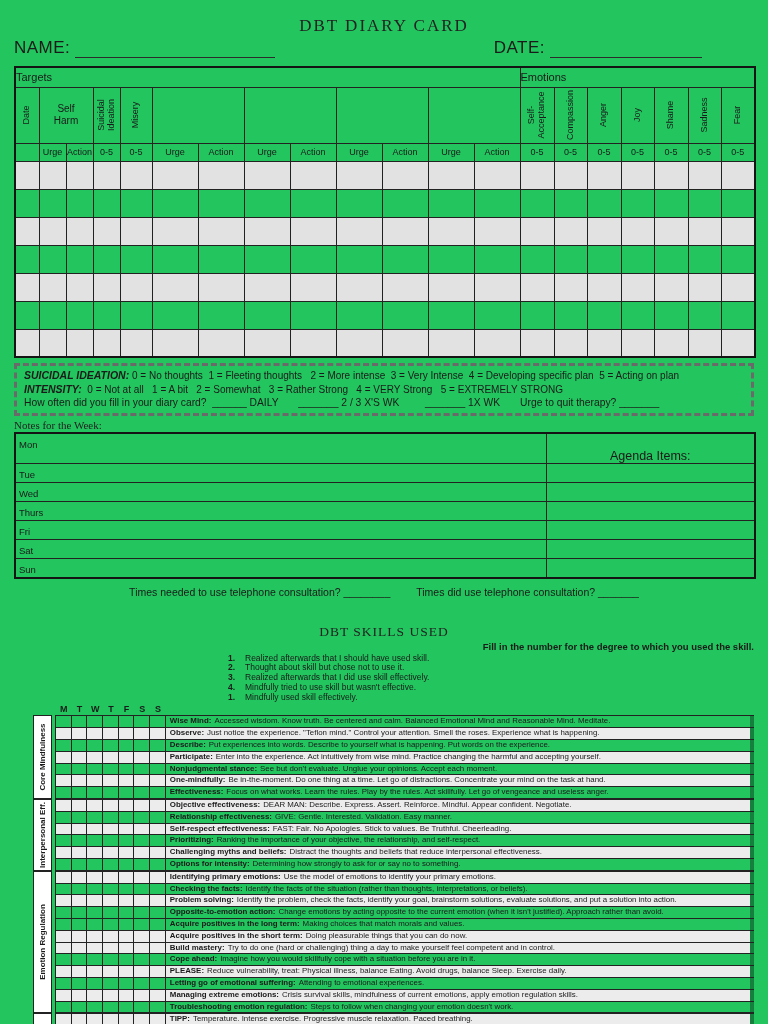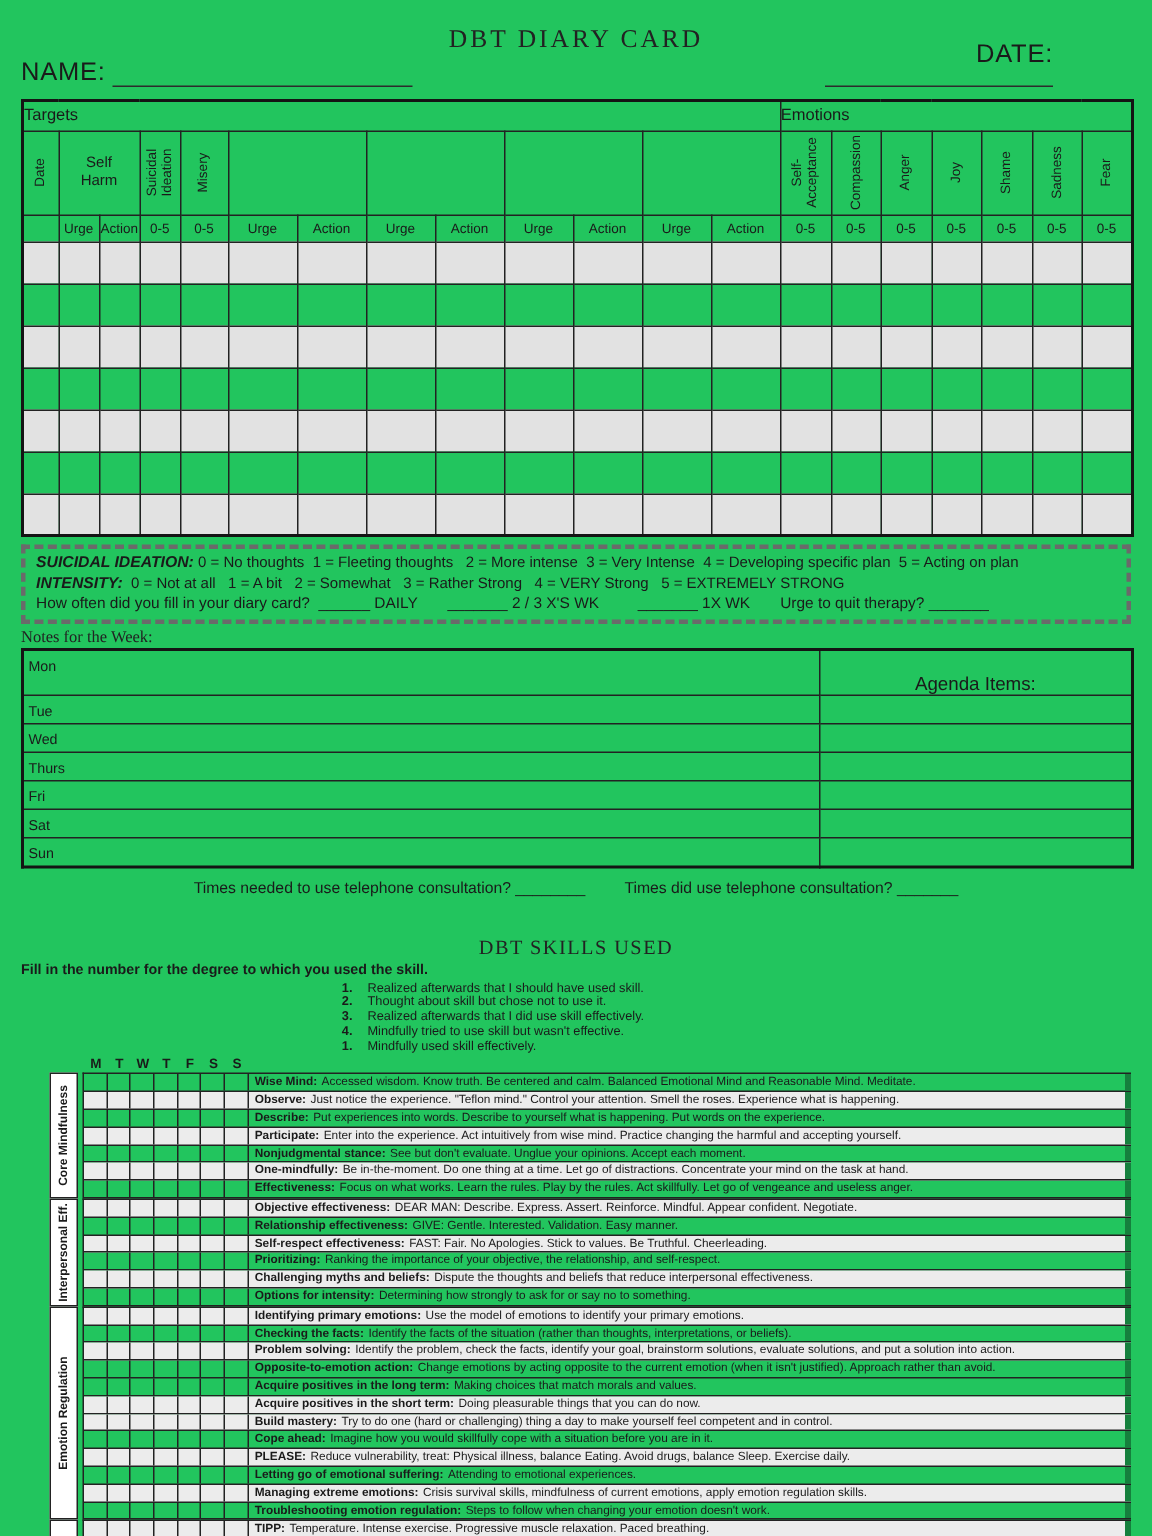--- a/index.html
+++ b/index.html
@@ -5,21 +5,21 @@
   html,body{margin:0;padding:0;background:#ffffff;}
   body{width:768px;height:1024px;overflow:hidden;font-family:"Liberation Sans",sans-serif;color:#1a1a1a;}
   .page{width:768px;height:1024px;box-sizing:border-box;padding:16px 14px 0 14px;background:#22c55e;position:relative;}
   .serif{font-family:"Liberation Serif",serif;}
 
   
   .doc-title{text-align:center;font-family:"Liberation Serif",serif;font-size:17px;letter-spacing:2px;color:#222;}
   .name-row{display:flex;align-items:flex-end;margin-top:6px;height:16px;font-size:17px;letter-spacing:.5px;}
   .blank{display:inline-block;border-bottom:1.6px solid #2c2c2c;height:11px;margin-left:5px;}
   .name-blank{width:200px;}
-  .date-grp{margin-left:auto;margin-right:52px;display:flex;align-items:flex-end;flex-direction:column;}
+  .date-grp{margin-left:auto;margin-right:52px;display:flex;align-items:flex-end;}
   .date-blank{width:152px;}
 
   
   table.ttable{width:740px;table-layout:fixed;border-collapse:collapse;margin-top:8px;border:2px solid #141414;}
   table.ttable td{border:1px solid #222;box-sizing:border-box;padding:0;}
   tr.h-group td{height:20px;text-align:left;font-size:11px;}
   tr.h-main td{height:56px;vertical-align:middle;}
   td.hh{white-space:pre-line;text-align:center;font-size:10px;line-height:1.2;}
   td.v{position:relative;}
   .vtext{position:absolute;left:50%;top:50%;transform:translate(-50%,-50%) rotate(-90deg);white-space:pre;font-size:9px;line-height:1.1;text-align:center;}
@@ -39,21 +39,21 @@
   table.ntable td{border:1px solid #222;box-sizing:border-box;padding:0;vertical-align:top;}
   table.ntable tr{height:18.6px;}
   .daylab{font-size:9.5px;padding:1px 3px;display:inline-block;}
   .agenda{font-size:12.5px;text-align:center;padding-top:15px;}
 
   .phone{display:flex;justify-content:center;gap:26px;margin-top:7px;font-size:10.5px;}
 
   
   .skills-head{margin-top:26px;}
   .stitle{text-align:center;font-size:13.5px;letter-spacing:1px;color:#222;}
-  .ssub{text-align:left;font-weight:bold;font-size:9.5px;margin-top:1px;}
+  .ssub{text-align:right;font-weight:bold;font-size:9.5px;margin-top:1px;}
   .slist{width:330px;margin:2px auto 0 auto;}
   .sitem{display:flex;font-size:8.5px;line-height:9.8px;}
   .sitem .num{font-weight:bold;width:26px;text-align:right;padding-right:10px;box-sizing:border-box;}
 
   .skills{margin-left:19px;width:721px;}
   .dayhead{display:flex;margin-left:23px;margin-top:2px;height:11px;}
   .dayhead span{width:15.7px;text-align:center;font-size:9px;font-weight:bold;}
   .group{display:flex;}
   .cat{width:19px;border:1px solid #222;position:relative;box-sizing:border-box;margin-right:3px;background:#fff;}
   .cat .vtext{font-size:8px;font-weight:bold;}
@@ -542,21 +542,21 @@
               <div class="sdesc"><b class="lead">Prioritizing:</b><span>Ranking the importance of your objective, the relationship, and self-respect.</span></div>
             </div>
             <div class="srow shade">
               <div class="dcell"></div>
               <div class="dcell"></div>
               <div class="dcell"></div>
               <div class="dcell"></div>
               <div class="dcell"></div>
               <div class="dcell"></div>
               <div class="dcell"></div>
-              <div class="sdesc"><b class="lead">Challenging myths and beliefs:</b><span>Dispute the thoughts and beliefs that reduce interpersonal effectiveness.</span></div>
+              <div class="sdesc"><b class="lead">Challenging myths and beliefs:</b><span>Distract the thoughts and beliefs that reduce interpersonal effectiveness.</span></div>
             </div>
             <div class="srow">
               <div class="dcell"></div>
               <div class="dcell"></div>
               <div class="dcell"></div>
               <div class="dcell"></div>
               <div class="dcell"></div>
               <div class="dcell"></div>
               <div class="dcell"></div>
               <div class="sdesc"><b class="lead">Options for intensity:</b><span>Determining how strongly to ask for or say no to something.</span></div>

